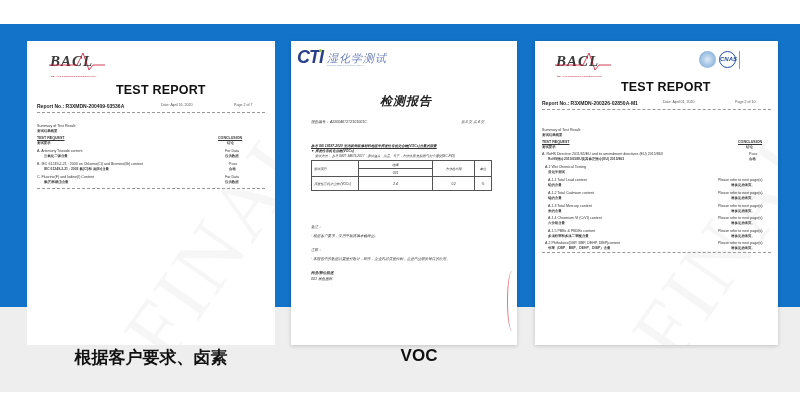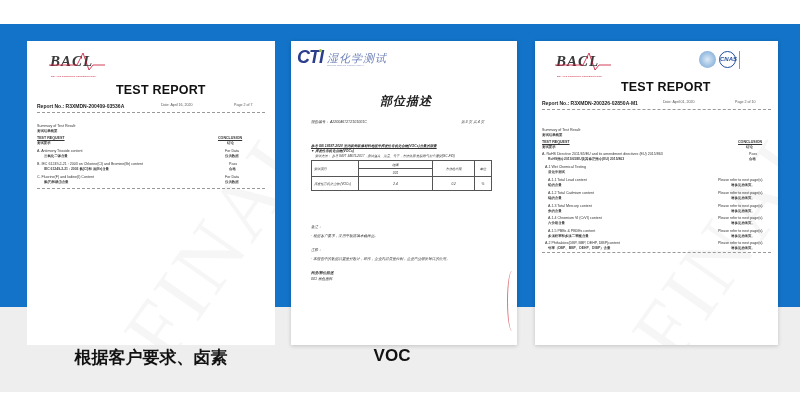--- a/index.html
+++ b/index.html
@@ -43,21 +43,21 @@
   .stamp { position: absolute; width: 10px; height: 60px; border-left: 1px solid rgba(210,60,70,0.7); border-radius: 50% 0 0 50%; }
 
   .cert-logo { position: absolute; border-radius: 50%; }
   .cert1 { background: radial-gradient(circle, #dbe9f6 0%, #8fb6de 70%, #5a8fc6 100%); }
   .cert2 { background: #ffffff; border: 1.5px solid #1f4e9c; }
   .cert2-t { position: absolute; font-style: italic; font-weight: bold; font-size: 6px; color: #1f4e9c; }
   .cert-txt { position: absolute; font-size: 2px; color: #333; line-height: 3px; }
 
   .caption { position: absolute; top: 346px; font-weight: bold; font-size: 17px; color: #111; text-align: center; }
   .cap1 { left: 27px; width: 248px; }
-  .cap2 { left: 279px; width: 226px; }
+  .cap2 { left: 306px; width: 226px; }
   .cap3 { left: 535px; width: 243px; }
 </style>
 </head>
 <body>
 
 <div class="stage">
   <div class="band-blue"></div>
   <div class="band-grey"></div>
   <div class="band-bottom"></div>
 
@@ -101,21 +101,21 @@
     <div class="dash" style="left:10px; top:147px; width:228px;"></div>
 
   </div>
 
   <div class="doc doc2" style="height:488px;font-style:italic;">
     <div class="cti-logo" style="left:6px; top:6px;">CTI</div>
     <div class="cti-dot" style="left:28px; top:8px;"></div>
     <div class="cti-cn" style="left:36px; top:10px;">湿化学测试</div>
     <div class="cti-sub" style="left:36px; top:23px;">CENTRE TESTING INTERNATIONAL</div>
 
-    <div class="title-cn" style="left:89px; top:52px;">部位描述</div>
+    <div class="title-cn" style="left:89px; top:52px;">检测报告</div>
     <div class="t" style="left:20px; top:79px;">报告编号：  A2200467272101001C</div>
     <div class="t" style="left:170px; top:79px;">第 3 页 共 4 页</div>
 
     <div class="t" style="left:20px; top:103px; font-weight:bold; text-decoration:underline; font-size:3.4px;">参考 GB 18587-2020 室内装饰装修材料地毯中挥发性有机化合物(VOCs)含量的限量</div>
     <div class="t" style="left:20px; top:108px; font-weight:bold; font-size:3.4px;">▼ 挥发性有机化合物(VOCs)</div>
     <div class="t" style="left:24px; top:113px; font-size:3.2px;">测试方法：  参考 GB/T 34675-2017，测试温度、流量、天平，方法使用 热脱附气相色谱仪(GC-FID)</div>
 
     <table class="voc-table" style="left:20px; top:119px; width:181px;">
       <tbody>
           <tr>

